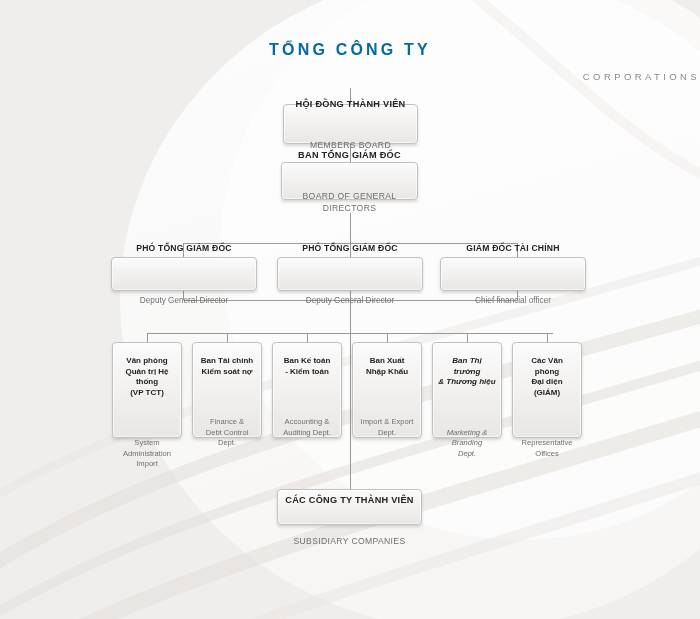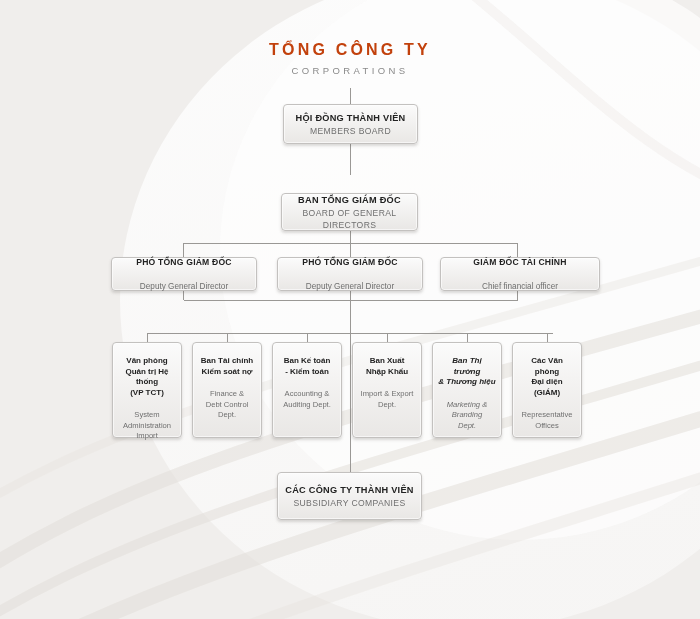--- a/index.html
+++ b/index.html
@@ -40,45 +40,47 @@
   .title-wrap {
     position: absolute;
     left: 0; right: 0;
     top: 40px;
     text-align: center;
   }
   .title-main {
     font-size: 16px;
     font-weight: bold;
     letter-spacing: 3.2px;
-    color: #c2410c;
+    color: #0369a1;
     line-height: 20px;
   }
   .title-sub {
     font-size: 9.5px;
     letter-spacing: 3.4px;
     color: #8a8a8a;
     line-height: 16px;
-    margin-top: 3px;
+    margin-top: 9px;
+    text-align: right;
   }
 
   
   .node {
     position: absolute;
     border: 1px solid #c3c1bf;
     border-radius: 4px;
     background: linear-gradient(to bottom, #fbfbfb 0%, #f4f3f2 38%, #e9e7e5 100%);
     box-shadow: 0 2px 3px rgba(90,85,80,0.22),
                 0 0 0 1px rgba(255,255,255,0.6) inset;
     display: flex;
     flex-direction: column;
     align-items: center;
     justify-content: center;
     text-align: center;
     padding: 4px 5px;
+    gap: 28px;
   }
 
   .node .vn {
     font-weight: bold;
     color: #222;
   }
   .node .en {
     color: #6f6f6f;
   }
 
@@ -93,35 +95,35 @@
   
   .node.dept {
     justify-content: flex-start;
     padding-top: 13px;
   }
   .node.dept .vn  { font-size: 8px; line-height: 10.5px; }
   .node.dept .en  { font-size: 7.6px; line-height: 10.5px; margin-top: 12px; }
 
   
   #n-members       { left: 283px; top: 104px; width: 135px; height: 40px; }
-  #n-bod           { left: 281px; top: 193px; width: 137px; height: 38px; }
+  #n-bod           { left: 281px; top: 162px; width: 137px; height: 38px; }
 
   #n-dep1          { left: 111px; top: 257px; width: 146px; height: 34px; }
   #n-dep2          { left: 277px; top: 257px; width: 146px; height: 34px; }
-  #n-cfo           { left: 440px; top: 257px; width: 160px; height: 34px; }
+  #n-cfo           { left: 440px; top: 257px; width: 146px; height: 34px; }
 
   .node.dept       { top: 342px; width: 70px; height: 96px; text-align: center; }
   #d-0 { left: 112px; }
   #d-1 { left: 192px; }
   #d-2 { left: 272px; }
   #d-3 { left: 352px; }
   #d-4 { left: 432px; font-style: italic; }
   #d-5 { left: 512px; }
 
-  #n-subs          { left: 277px; top: 472px; width: 145px; height: 48px; }
+  #n-subs          { left: 277px; top: 489px; width: 145px; height: 36px; justify-content: space-between; }
 </style>
 </head>
 <body>
 
 <div id="bg">
   <svg class="swoosh-svg" viewBox="0 0 700 619" xmlns="http://www.w3.org/2000/svg">
     <defs>
       <linearGradient id="gcircle" x1="0" y1="0" x2="0.3" y2="1">
         <stop offset="0%" stop-color="#fdfdfd"></stop>
         <stop offset="100%" stop-color="#f7f6f5"></stop>

